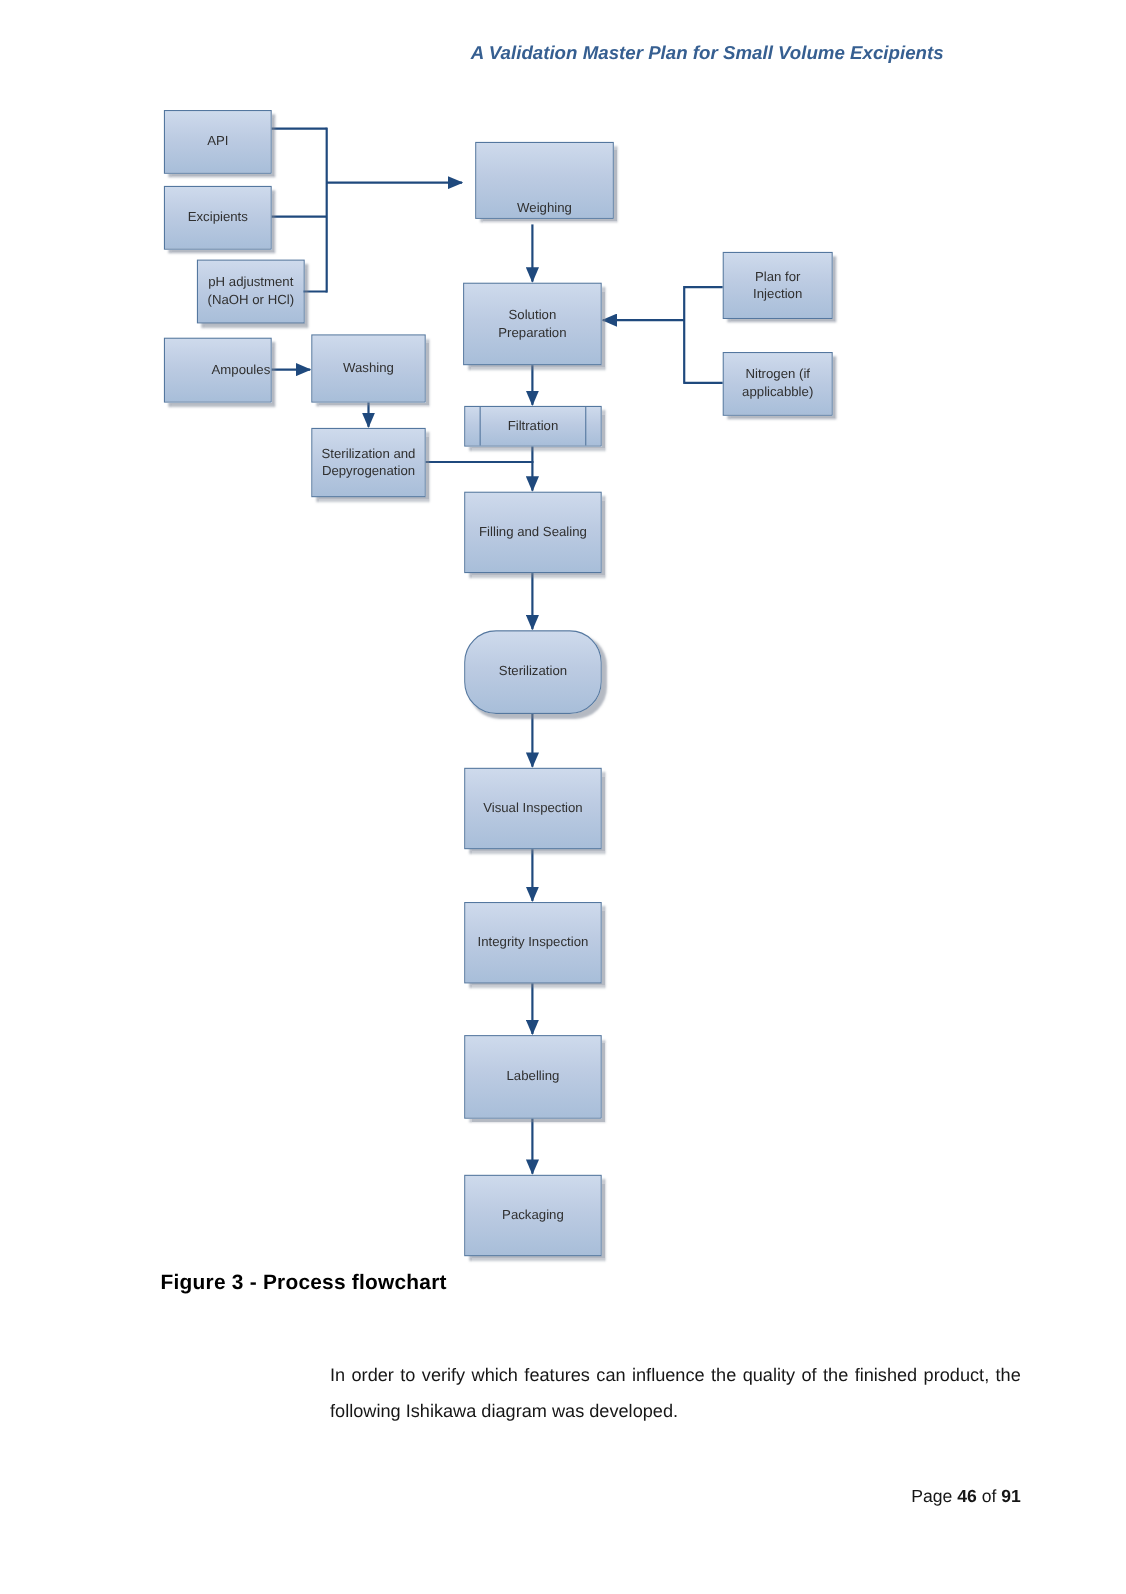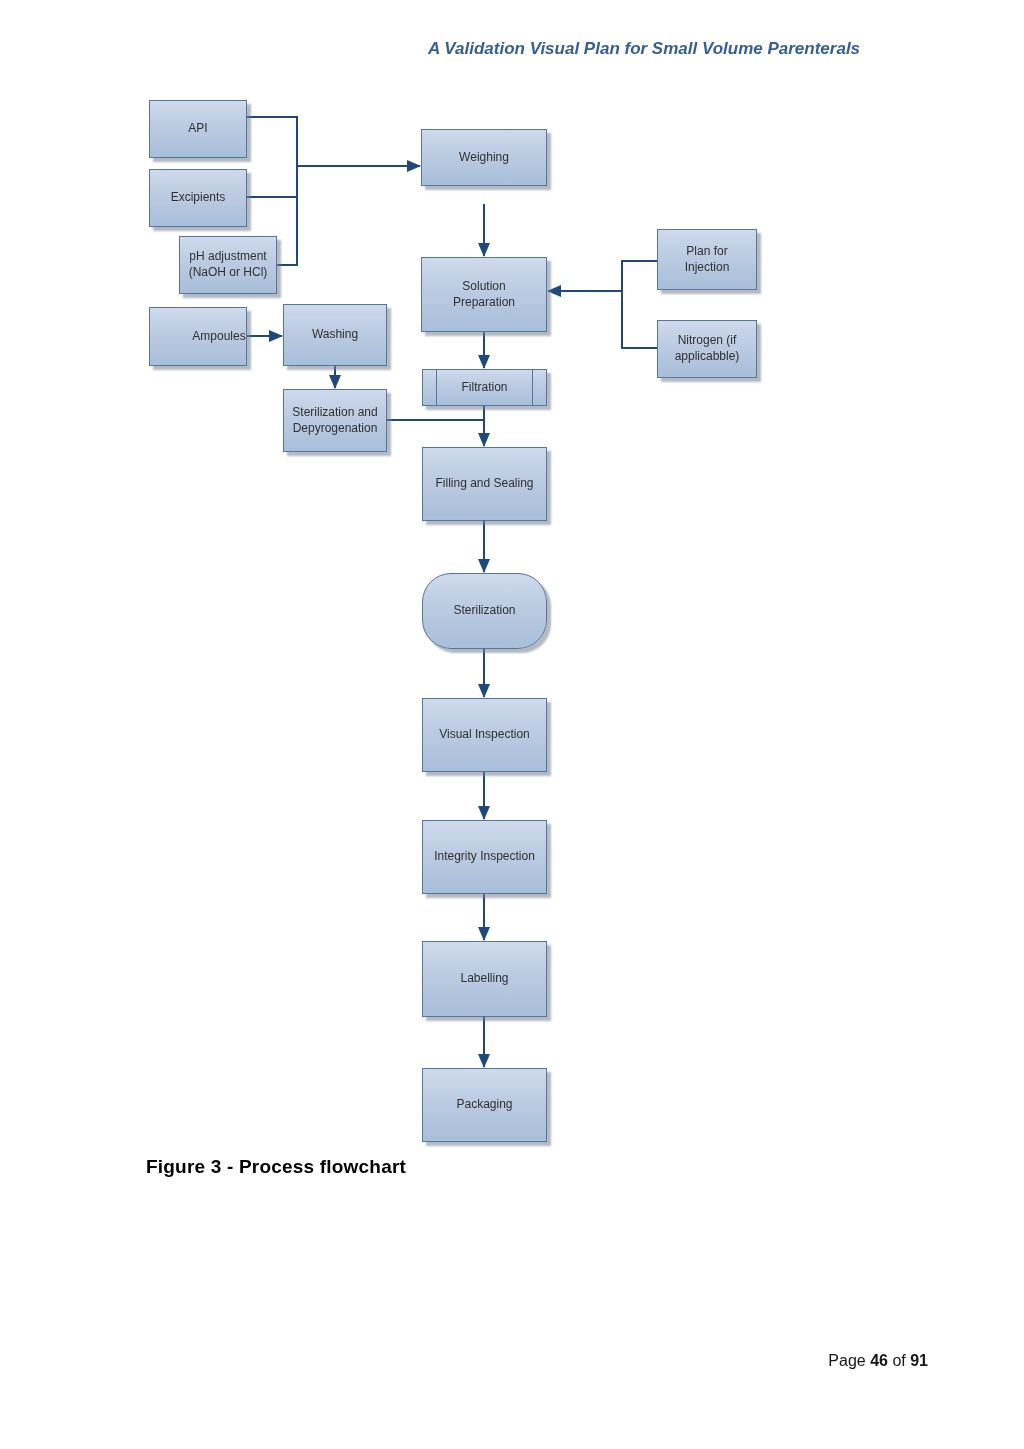--- a/index.html
+++ b/index.html
@@ -34,21 +34,21 @@
   .nl{display:inline-block;}
 
   .n-api{left:149px;top:100px;width:98px;height:58px;}
   .n-excipients{left:149px;top:169px;width:98px;height:58px;}
   .n-ph{left:149px;top:236px;width:98px;height:58px;margin-left:30px;}
   .n-ph .nl{max-width:90px;}
   .n-ampoules{left:149px;top:307px;width:98px;height:59px;padding-left:42px;}
   .n-washing{left:283px;top:304px;width:104px;height:62px;}
   .n-sterdep{left:283px;top:389px;width:104px;height:63px;}
   .n-sterdep .nl{max-width:96px;}
-  .n-weighing{left:421px;top:129px;width:126px;height:57px;}
+  .n-weighing{left:432px;top:129px;width:126px;height:70px;align-items:flex-end;}
   .n-solution{left:421px;top:257px;width:126px;height:75px;}
   .n-solution .nl{max-width:80px;}
   .n-wfi{left:657px;top:229px;width:100px;height:61px;}
   .n-wfi .nl{max-width:64px;}
   .n-nitrogen{left:657px;top:320px;width:100px;height:58px;}
   .n-nitrogen .nl{max-width:80px;}
   .n-filtration{left:422px;top:369px;width:125px;height:37px;}
   .n-filling{left:422px;top:447px;width:125px;height:74px;}
   .n-sterilization{left:422px;top:573px;width:125px;height:76px;border-radius:29px;}
   .n-visual{left:422px;top:698px;width:125px;height:74px;}
@@ -78,21 +78,21 @@
     position:absolute;left:700px;top:1352px;width:228px;
     text-align:right;font-size:16px;color:#161616;
   }
   .page-footer .b{font-weight:bold;}
 </style>
 </head>
 <body>
 
 <div class="page">
 
-  <div class="doc-title">A Validation Visual Plan for Small Volume Parenterals</div>
+  <div class="doc-title">A Validation Master Plan for Small Volume Excipients</div>
 
   <svg class="connectors" width="1024" height="1200" viewBox="0 0 1024 1200">
     <defs>
       <marker id="arw" markerUnits="userSpaceOnUse" markerWidth="14" markerHeight="12" refX="13" refY="6" orient="auto">
         <path d="M0,0 L14,6 L0,12 Z" fill="#1F497D"></path>
       </marker>
     </defs>
     <g stroke="#1F497D" stroke-width="2" fill="none">
 
       <line x1="247" y1="117" x2="297" y2="117"></line>
@@ -173,20 +173,21 @@
   </div>
   <div class="node n-labelling">
     <span class="nl">Labelling</span>
   </div>
   <div class="node n-packaging">
     <span class="nl">Packaging</span>
   </div>
 
   <div class="figure-caption">Figure 3 - Process flowchart</div>
 
+  <div class="body-paragraph">In order to verify which features can influence the quality of the finished product, the following Ishikawa diagram was developed.</div>
 
   <div class="page-footer">
     <span>Page</span>
     <span class="b">46</span>
     <span>of</span>
     <span class="b">91</span>
   </div>
 
 </div>
 

